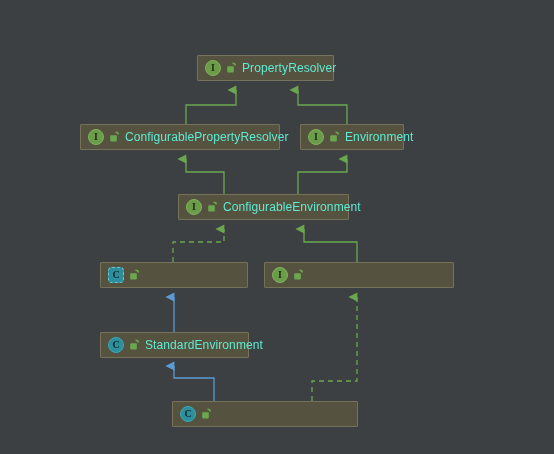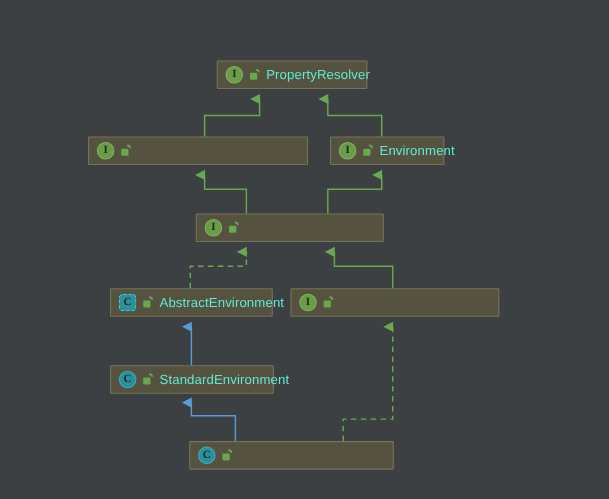--- a/index.html
+++ b/index.html
@@ -169,20 +169,21 @@
   </div>
 
   <div class="node" id="node-ConfigurablePropertyResolver">
     <span class="icon icon-interface">I</span>
     <span class="icon icon-visibility">
       <svg viewBox="0 0 11 12" width="11" height="12" aria-hidden="true">
         <path d="M6.5 1.2 C8.2 1.2 9.3 2.2 9.3 3.6" fill="none" stroke="#6aa84f" stroke-width="1.6"></path>
         <rect x="1.2" y="4.2" width="6.6" height="6.4" rx="1" fill="#6aa84f"></rect>
       </svg>
     </span>
+    <span class="node-label">ConfigurablePropertyResolver</span>
   </div>
 
   <div class="node" id="node-Environment">
     <span class="icon icon-interface">I</span>
     <span class="icon icon-visibility">
       <svg viewBox="0 0 11 12" width="11" height="12" aria-hidden="true">
         <path d="M6.5 1.2 C8.2 1.2 9.3 2.2 9.3 3.6" fill="none" stroke="#6aa84f" stroke-width="1.6"></path>
         <rect x="1.2" y="4.2" width="6.6" height="6.4" rx="1" fill="#6aa84f"></rect>
       </svg>
     </span>
@@ -190,31 +191,31 @@
   </div>
 
   <div class="node" id="node-ConfigurableEnvironment">
     <span class="icon icon-interface">I</span>
     <span class="icon icon-visibility">
       <svg viewBox="0 0 11 12" width="11" height="12" aria-hidden="true">
         <path d="M6.5 1.2 C8.2 1.2 9.3 2.2 9.3 3.6" fill="none" stroke="#6aa84f" stroke-width="1.6"></path>
         <rect x="1.2" y="4.2" width="6.6" height="6.4" rx="1" fill="#6aa84f"></rect>
       </svg>
     </span>
+    <span class="node-label">ConfigurableEnvironment</span>
   </div>
 
   <div class="node" id="node-AbstractEnvironment">
     <span class="icon icon-abstract-class">C</span>
     <span class="icon icon-visibility">
       <svg viewBox="0 0 11 12" width="11" height="12" aria-hidden="true">
         <path d="M6.5 1.2 C8.2 1.2 9.3 2.2 9.3 3.6" fill="none" stroke="#6aa84f" stroke-width="1.6"></path>
         <rect x="1.2" y="4.2" width="6.6" height="6.4" rx="1" fill="#6aa84f"></rect>
       </svg>
     </span>
-    <span class="node-label">AbstractEnvironment</span>
   </div>
 
   <div class="node" id="node-ConfigurableWebEnvironment">
     <span class="icon icon-interface">I</span>
     <span class="icon icon-visibility">
       <svg viewBox="0 0 11 12" width="11" height="12" aria-hidden="true">
         <path d="M6.5 1.2 C8.2 1.2 9.3 2.2 9.3 3.6" fill="none" stroke="#6aa84f" stroke-width="1.6"></path>
         <rect x="1.2" y="4.2" width="6.6" height="6.4" rx="1" fill="#6aa84f"></rect>
       </svg>
     </span>

